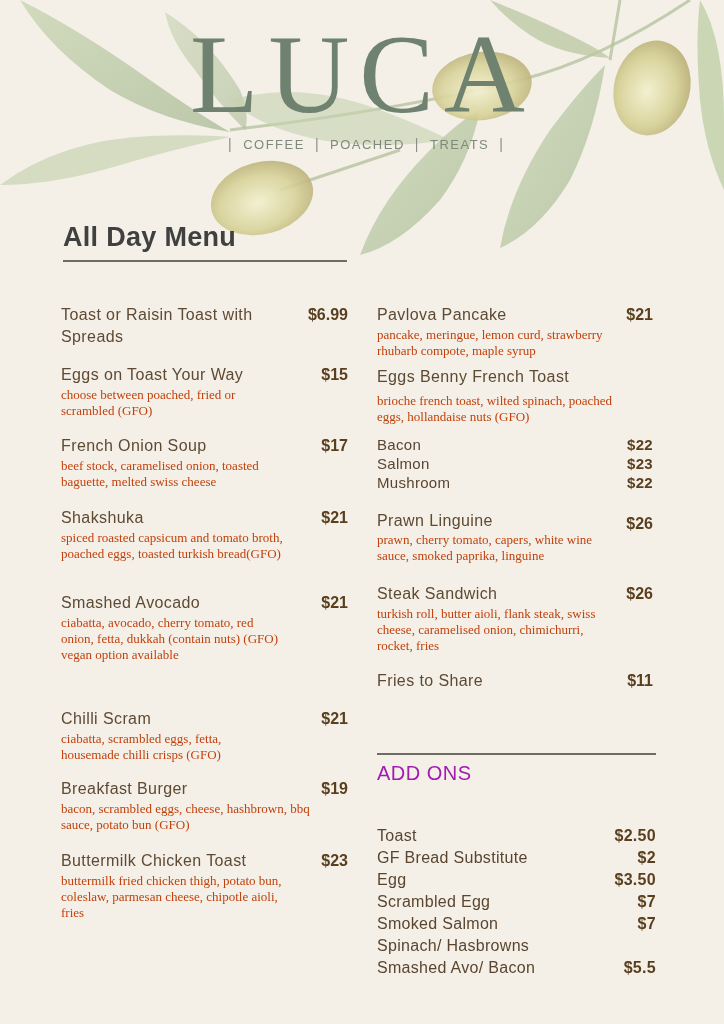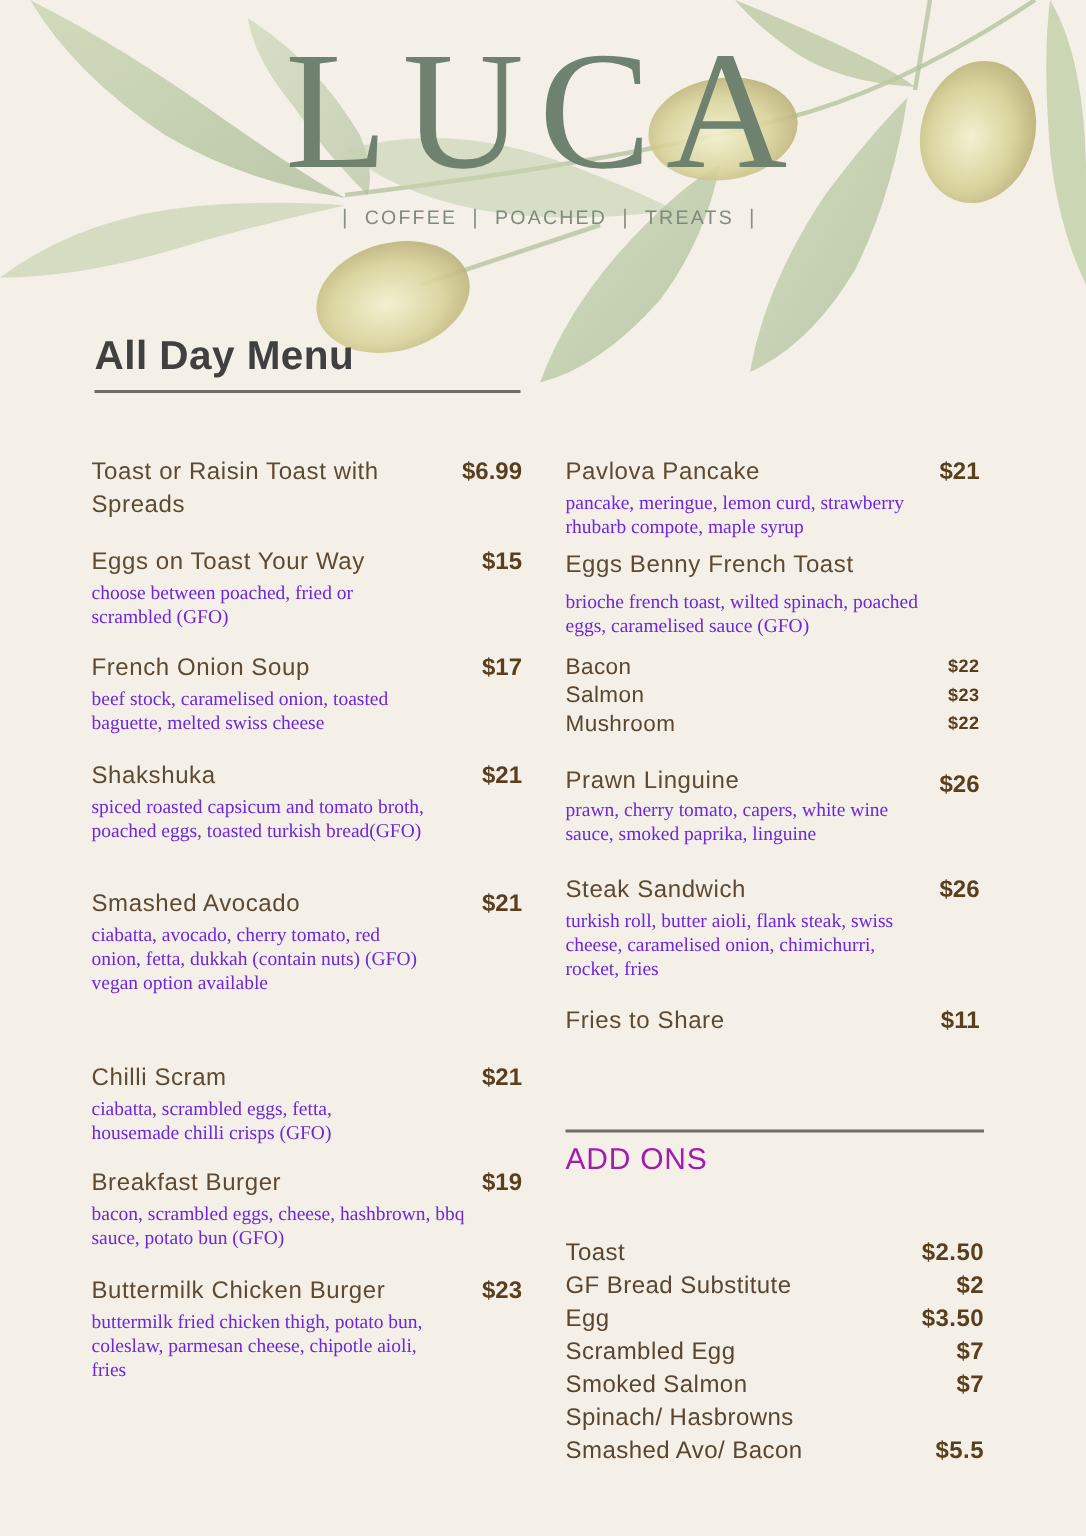--- a/index.html
+++ b/index.html
@@ -54,25 +54,25 @@
     letter-spacing: 0.4px;
   }
   .item-price {
     font-size: 16px; line-height: 22px;
     font-weight: 700; color: #5a3f1f;
     white-space: nowrap; padding-left: 10px;
   }
   .item-desc {
     font-family: "Liberation Serif", "DejaVu Serif", serif;
     font-size: 13px; line-height: 16px;
-    color: #6d28d9;
+    color: #c2410c;
     margin-top: 1px;
   }
   .sub-row { display: flex; justify-content: space-between; font-size: 15px; line-height: 19px; letter-spacing: 0.3px; }
-  .sub-row .item-price { font-size: 12px; line-height: 19px; }
+  .sub-row .item-price { font-size: 15px; line-height: 19px; }
 
   .addons-title {
     position: absolute; left: 377px; top: 762px;
     font-size: 20px; color: #a21caf; letter-spacing: 0.5px;
   }
   .addon-row { display: flex; justify-content: space-between; font-size: 16px; line-height: 22px; letter-spacing: 0.3px; }
   .addon-row .item-price { font-size: 16px; line-height: 22px; }
 </style>
 </head>
 <body>
@@ -176,41 +176,41 @@
     <div class="item" style="top:755px;">
       <div class="item-row">
         <div class="item-name">Breakfast Burger</div>
         <div class="item-price">$19</div>
       </div>
       <div class="item-desc" style="width:260px;">bacon, scrambled eggs, cheese, hashbrown, bbq sauce, potato bun (GFO)</div>
     </div>
 
     <div class="item" style="top:827px;">
       <div class="item-row">
-        <div class="item-name">Buttermilk Chicken Burger</div>
+        <div class="item-name">Buttermilk Chicken Toast</div>
         <div class="item-price">$23</div>
       </div>
       <div class="item-desc" style="width:240px;">buttermilk fried chicken thigh, potato bun, coleslaw, parmesan cheese, chipotle aioli, fries</div>
     </div>
   </div>
 
   <div class="col" style="left:377px; top:0; width:276px; height:1024px;">
     <div class="item" style="top:281px;">
       <div class="item-row">
         <div class="item-name">Pavlova Pancake</div>
         <div class="item-price">$21</div>
       </div>
       <div class="item-desc" style="width:268px;">pancake, meringue, lemon curd, strawberry rhubarb compote, maple syrup</div>
     </div>
 
     <div class="item" style="top:343px;">
       <div class="item-row">
         <div class="item-name">Eggs Benny French Toast</div>
       </div>
-      <div class="item-desc" style="width:240px; margin-top:5px;">brioche french toast, wilted spinach, poached eggs, caramelised sauce (GFO)</div>
+      <div class="item-desc" style="width:240px; margin-top:5px;">brioche french toast, wilted spinach, poached eggs, hollandaise nuts (GFO)</div>
       <div style="margin-top:10px;">
         <div class="sub-row">
           <span>Bacon</span>
           <span class="item-price">$22</span>
         </div>
         <div class="sub-row">
           <span>Salmon</span>
           <span class="item-price">$23</span>
         </div>
         <div class="sub-row">

